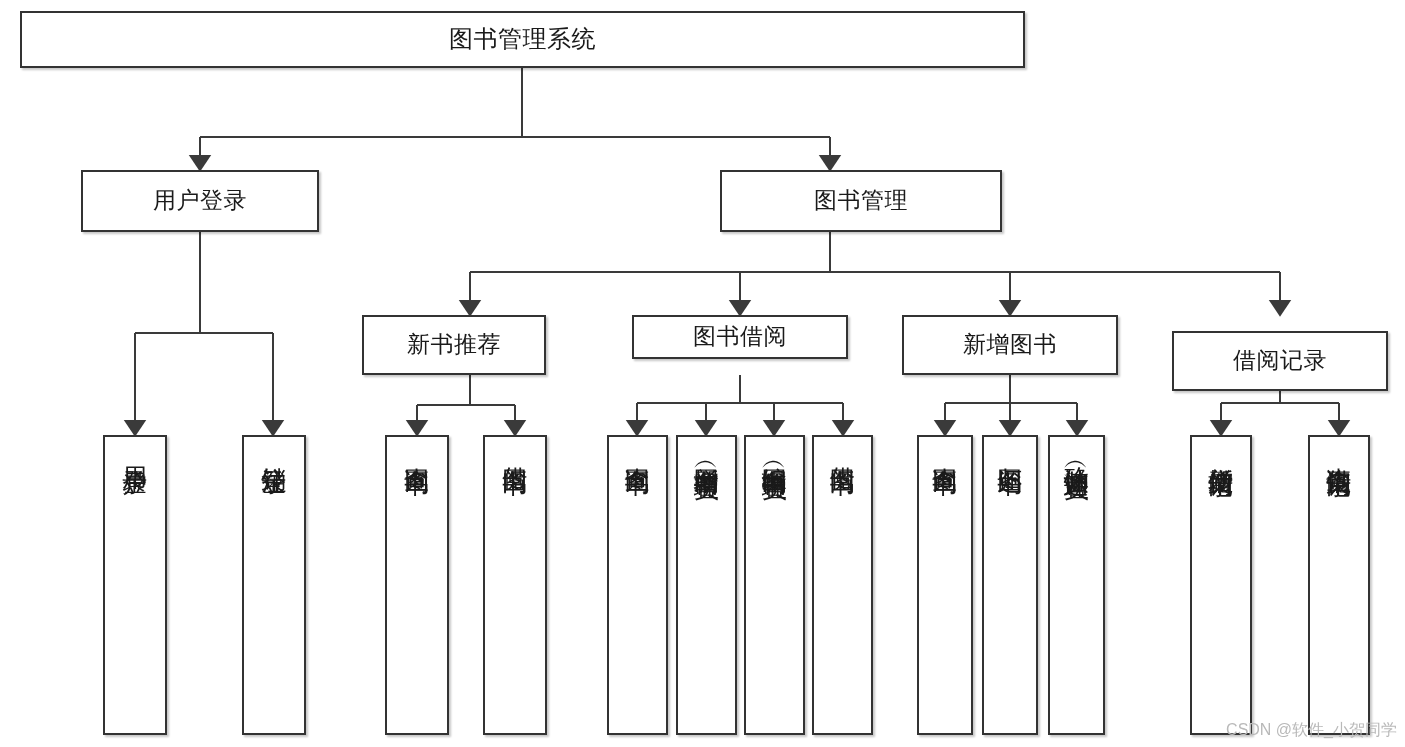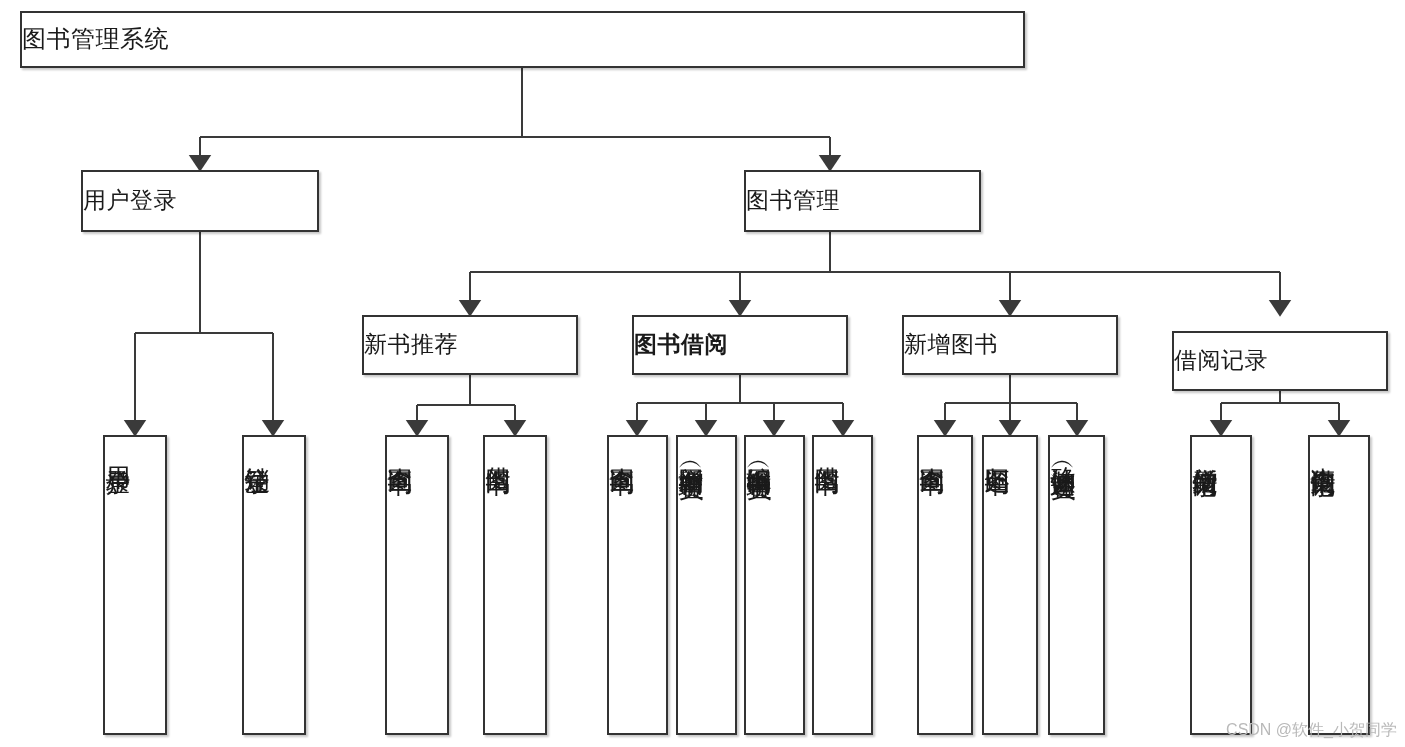--- a/index.html
+++ b/index.html
@@ -27,21 +27,21 @@
     pointer-events: none;
   }
   .node {
     position: absolute;
     box-sizing: border-box;
     background: #ffffff;
     border: 2px solid #333333;
     box-shadow: 2px 2px 2px rgba(0,0,0,0.22);
     display: flex;
     align-items: center;
-    justify-content: flex-start;
+    justify-content: center;
     color: #1a1a1a;
   }
   .node-label {
     display: block;
     text-align: center;
     line-height: 1.18;
     letter-spacing: 0.5px;
     color: #1a1a1a;
   }
   .node.horizontal .node-label {
@@ -127,28 +127,28 @@
     </g>
   </svg>
 
   <div class="node horizontal root" style="left:20px; top:11px; width:1005px; height:57px;">
     <span class="node-label">图书管理系统</span>
   </div>
 
   <div class="node horizontal" style="left:81px; top:170px; width:238px; height:62px;">
     <span class="node-label">用户登录</span>
   </div>
-  <div class="node horizontal" style="left:744px; top:170px; width:237px; height:62px;">
+  <div class="node horizontal" style="left:720px; top:170px; width:282px; height:62px;">
     <span class="node-label">图书管理</span>
   </div>
 
-  <div class="node horizontal" style="left:362px; top:315px; width:216px; height:60px;">
+  <div class="node horizontal" style="left:362px; top:315px; width:184px; height:60px;">
     <span class="node-label">新书推荐</span>
   </div>
-  <div class="node horizontal" style="left:632px; top:315px; width:216px; height:60px;font-weight:bold;">
+  <div class="node horizontal" style="left:632px; top:315px; width:216px; height:44px;">
     <span class="node-label">图书借阅</span>
   </div>
   <div class="node horizontal" style="left:902px; top:315px; width:216px; height:60px;">
     <span class="node-label">新增图书</span>
   </div>
   <div class="node horizontal" style="left:1172px; top:315px; width:216px; height:60px;margin-top:16px;">
     <span class="node-label">借阅记录</span>
   </div>
 
   <div class="node vertical" style="left:103px; top:435px; width:64px; height:300px;">

